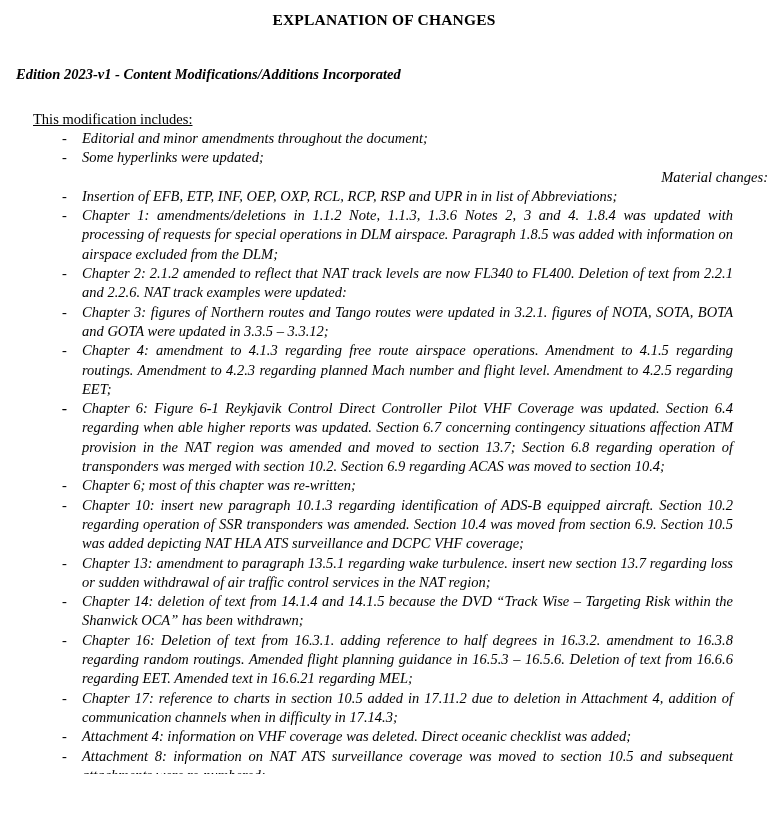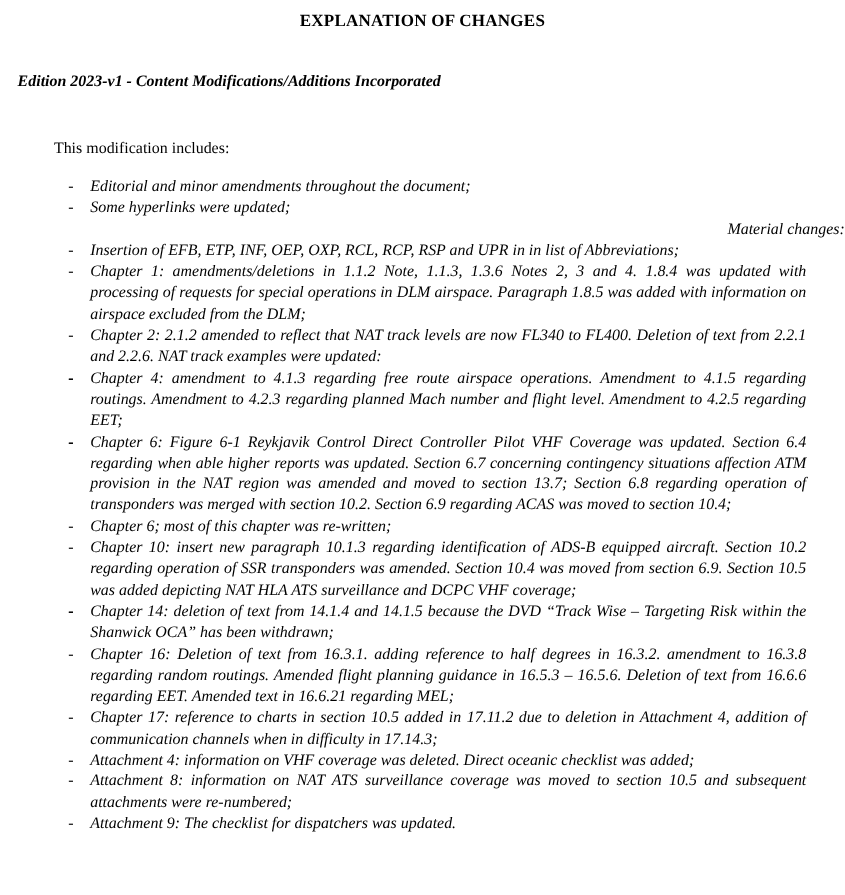--- a/index.html
+++ b/index.html
@@ -40,24 +40,25 @@
     font-style: italic;
     font-size: 14.5px;
     margin: 0;
     padding-top: 35px;
     padding-left: 16px;
     line-height: 19px;
   }
   
   .intro-line {
     font-size: 14.5px;
-    margin: 16px;
+    margin: 0;
     padding-top: 26px;
     padding-left: 33px;
     line-height: 19px;
+    text-decoration: underline;
   }
   
   .section-label {
     font-style: italic;
     font-size: 14.5px;
     margin: 0;
     padding-left: 33px;
     line-height: 19.3px;
     text-align: right;
   }
@@ -126,20 +127,21 @@
     <li class="bullet-item">
       <span class="dash">-</span>
       <span class="txt">Chapter 1: amendments/deletions in 1.1.2 Note, 1.1.3, 1.3.6 Notes 2, 3 and 4. 1.8.4 was updated with processing of requests for special operations in DLM airspace. Paragraph 1.8.5 was added with information on airspace excluded from the DLM;</span>
     </li>
     <li class="bullet-item">
       <span class="dash">-</span>
       <span class="txt">Chapter 2: 2.1.2 amended to reflect that NAT track levels are now FL340 to FL400. Deletion of text from 2.2.1 and 2.2.6. NAT track examples were updated:</span>
     </li>
     <li class="bullet-item">
       <span class="dash">-</span>
+      <span class="txt">Chapter 3: figures of Northern routes and Tango routes were updated in 3.2.1. figures of NOTA, SOTA, BOTA and GOTA were updated in 3.3.5 – 3.3.12;</span>
     </li>
     <li class="bullet-item">
       <span class="dash">-</span>
       <span class="txt">Chapter 4: amendment to 4.1.3 regarding free route airspace operations. Amendment to 4.1.5 regarding routings. Amendment to 4.2.3 regarding planned Mach number and flight level. Amendment to 4.2.5 regarding EET;</span>
     </li>
     <li class="bullet-item nojustify">
       <span class="dash">-</span>
     </li>
     <li class="bullet-item">
       <span class="dash">-</span>
@@ -148,20 +150,21 @@
     <li class="bullet-item nojustify">
       <span class="dash">-</span>
       <span class="txt">Chapter 6; most of this chapter was re-written;</span>
     </li>
     <li class="bullet-item">
       <span class="dash">-</span>
       <span class="txt">Chapter 10: insert new paragraph 10.1.3 regarding identification of ADS-B equipped aircraft. Section 10.2 regarding operation of SSR transponders was amended. Section 10.4 was moved from section 6.9. Section 10.5 was added depicting NAT HLA ATS surveillance and DCPC VHF coverage;</span>
     </li>
     <li class="bullet-item">
       <span class="dash">-</span>
+      <span class="txt">Chapter 13: amendment to paragraph 13.5.1 regarding wake turbulence. insert new section 13.7 regarding loss or sudden withdrawal of air traffic control services in the NAT region;</span>
     </li>
     <li class="bullet-item">
       <span class="dash">-</span>
       <span class="txt">Chapter 14: deletion of text from 14.1.4 and 14.1.5 because the DVD “Track Wise – Targeting Risk within the Shanwick OCA” has been withdrawn;</span>
     </li>
     <li class="bullet-item">
       <span class="dash">-</span>
       <span class="txt">Chapter 16: Deletion of text from 16.3.1. adding reference to half degrees in 16.3.2. amendment to 16.3.8 regarding random routings. Amended flight planning guidance in 16.5.3 – 16.5.6. Deletion of text from 16.6.6 regarding EET. Amended text in 16.6.21 regarding MEL;</span>
     </li>
     <li class="bullet-item">

